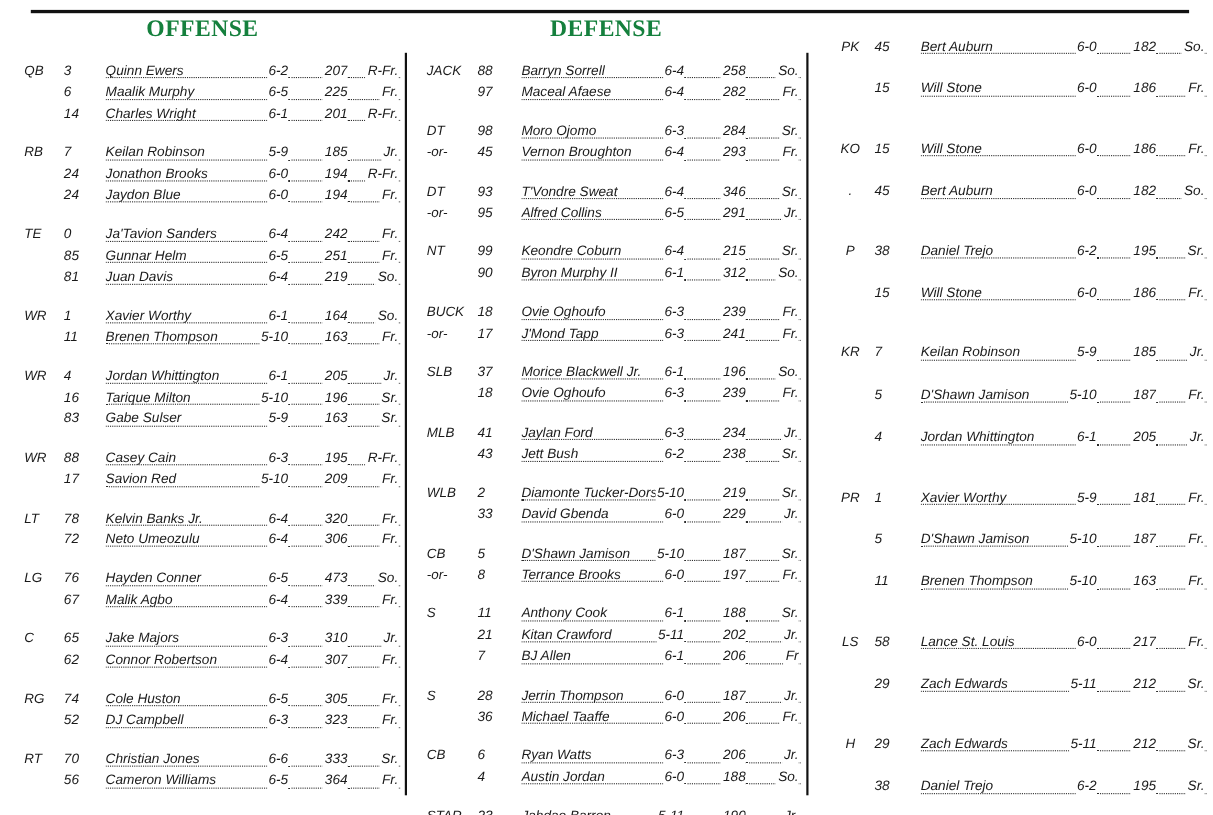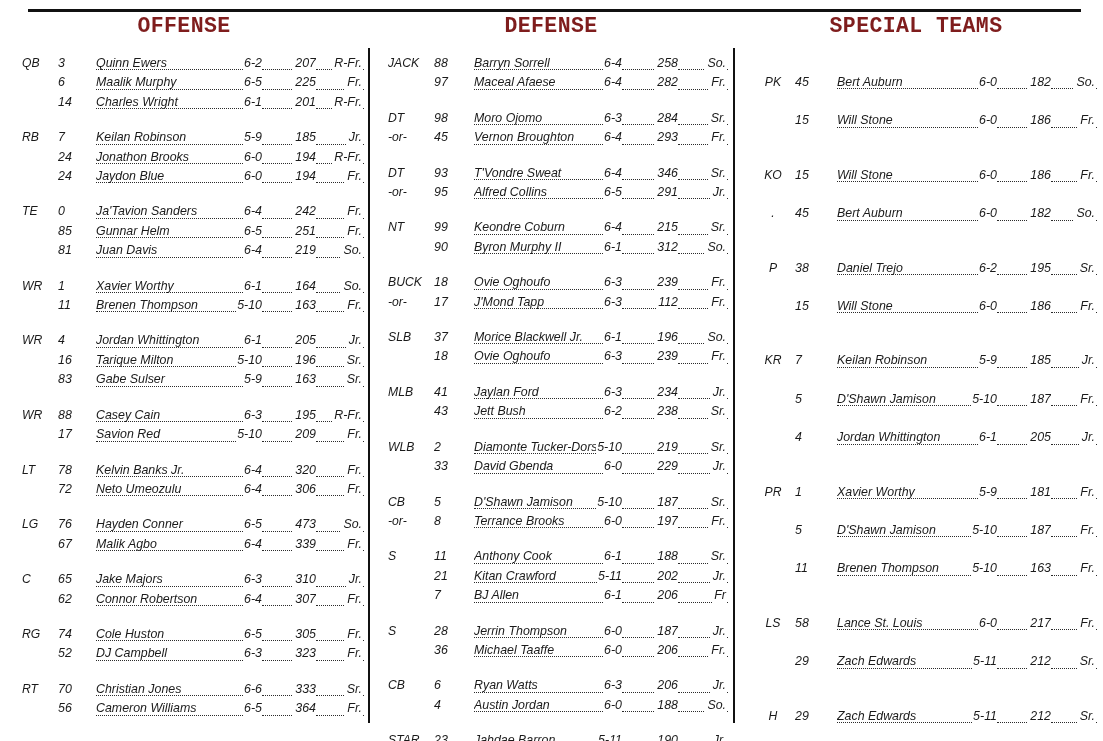--- a/index.html
+++ b/index.html
@@ -42,22 +42,22 @@
   #col-offense       { left: 8px;   width: 356px; }
   #col-defense       { left: 376px; width: 352px; }
   #col-special-teams { left: 741px; width: 356px; }
 
   .col-title {
     text-align: center;
     font-size: 21.5px;
     font-weight: bold;
     letter-spacing: 0.4px;
     margin: 0 0 16px 0;
-    font-family: Liberation Mono, monospace;
-    color: #7f1d1d;
+    font-family: Liberation Serif, serif;
+    color: #15803d;
   }
   #col-offense .col-title       { padding-right: 4px; }
   #col-defense .col-title       { padding-right: 2px; }
   #col-special-teams .col-title { padding-right: 6px; }
 
   .pos-group { margin-bottom: 16px; font-style: italic; }
 
   .player-row {
     display: flex;
     align-items: baseline;
@@ -683,21 +683,21 @@
             <span class="yr">Fr.</span>
           </div>
         </div>
         <div class="player-row">
           <div class="cell-pos">-or-</div>
           <div class="cell-num">17</div>
           <div class="cell-name"><span class="nm">J'Mond Tapp</span><span class="leader"></span></div>
           <div class="cell-ht">6-3</div>
           <div class="cell-wt-wrap">
             <span class="leader"></span>
-            <span class="cell-wt">112</span>
+            <span class="cell-wt">241</span>
           </div>
           <div class="cell-yr">
             <span class="leader"></span>
             <span class="yr">Fr.</span>
           </div>
         </div>
       </div>
       <div class="pos-group">
         <div class="player-row">
           <div class="cell-pos">SLB</div>
@@ -933,21 +933,20 @@
           </div>
           <div class="cell-yr">
             <span class="yr">Jr.</span>
           </div>
         </div>
       </div>
     </div>
 </div>
 
 <div class="column" id="col-special-teams">
-  <div class="col-title">SPECIAL TEAMS</div>
   <div class="groups-host">
       <div class="pos-group">
         <div class="player-row">
           <div class="cell-pos">PK</div>
           <div class="cell-num">45</div>
           <div class="cell-name"><span class="nm">Bert Auburn</span><span class="leader"></span></div>
           <div class="cell-ht">6-0</div>
           <div class="cell-wt-wrap">
             <span class="leader"></span>
             <span class="cell-wt">182</span>

